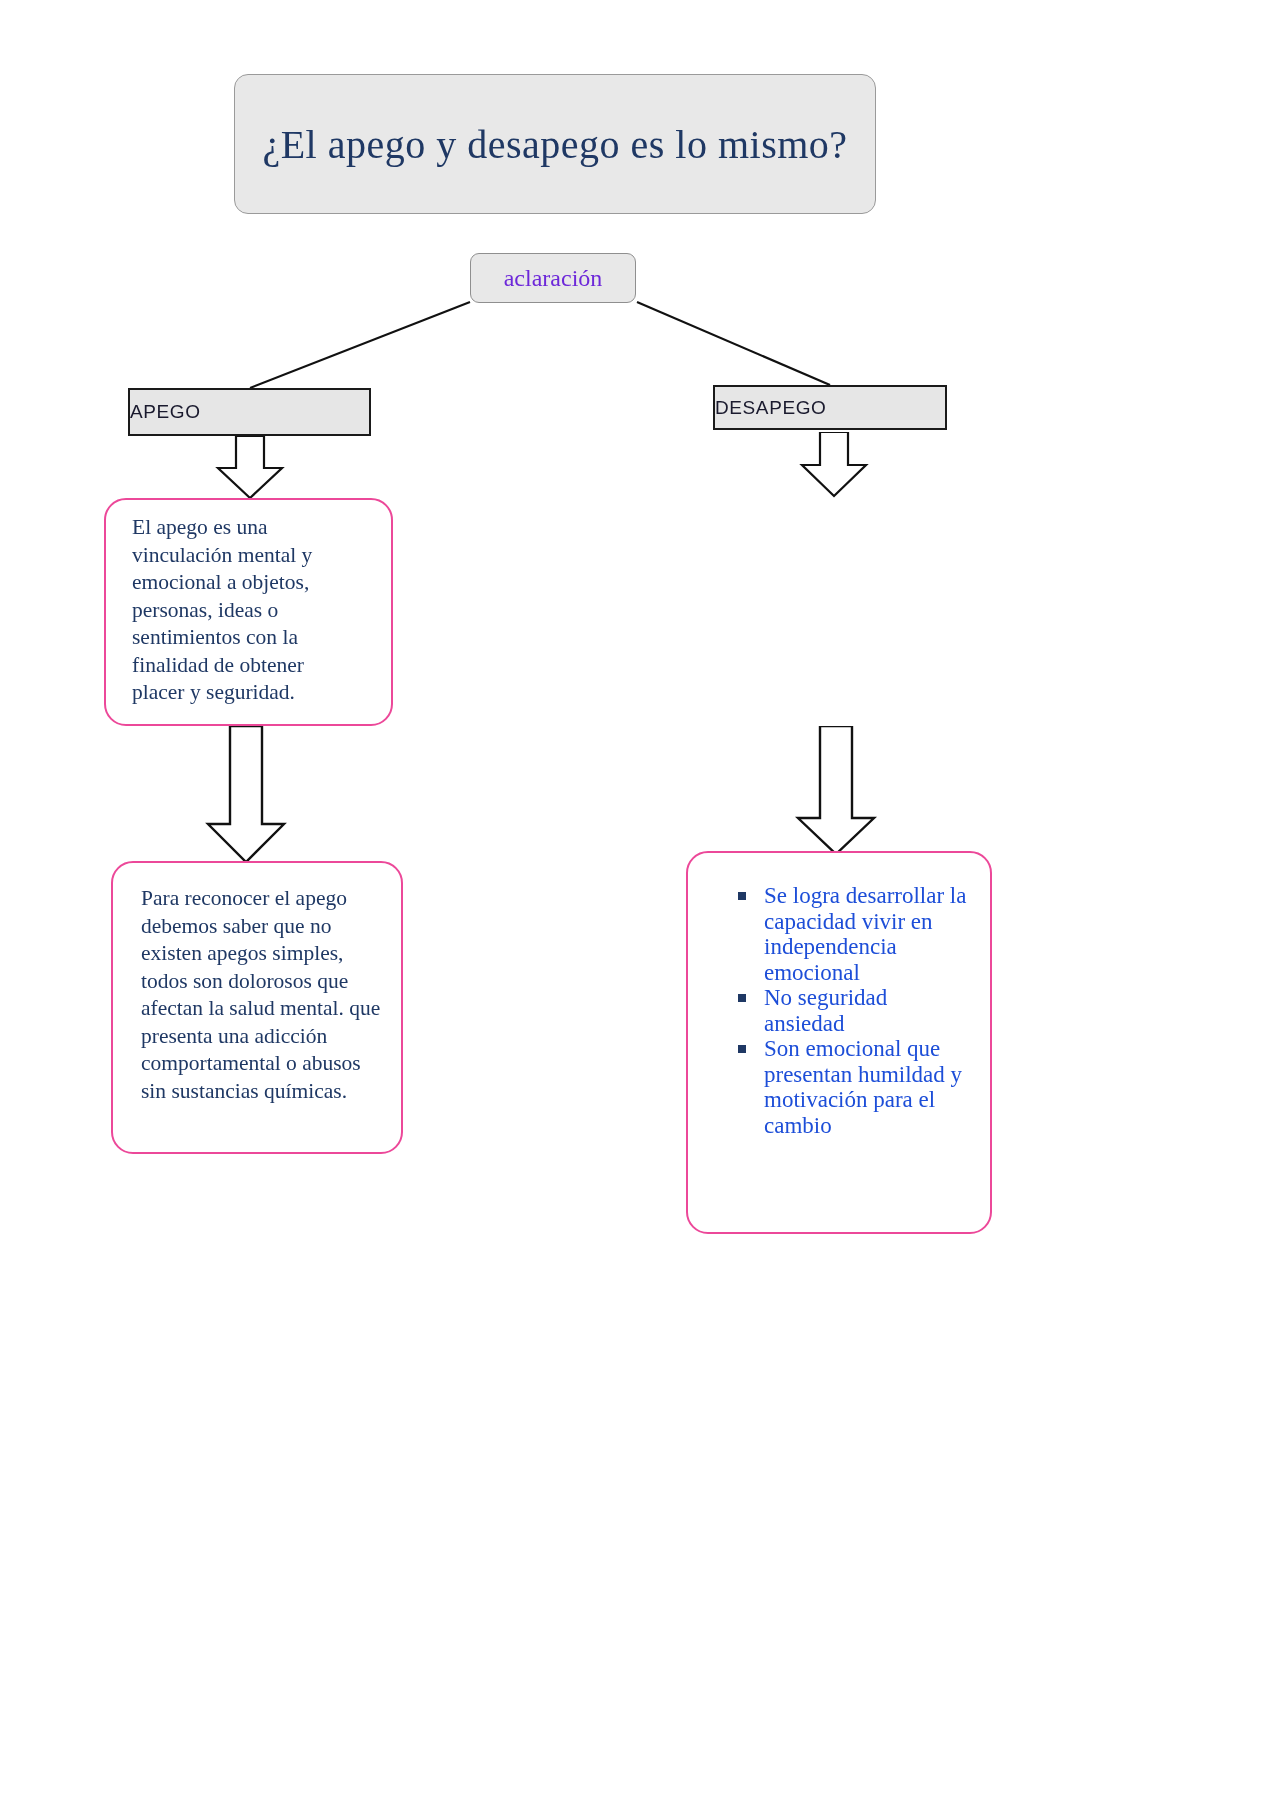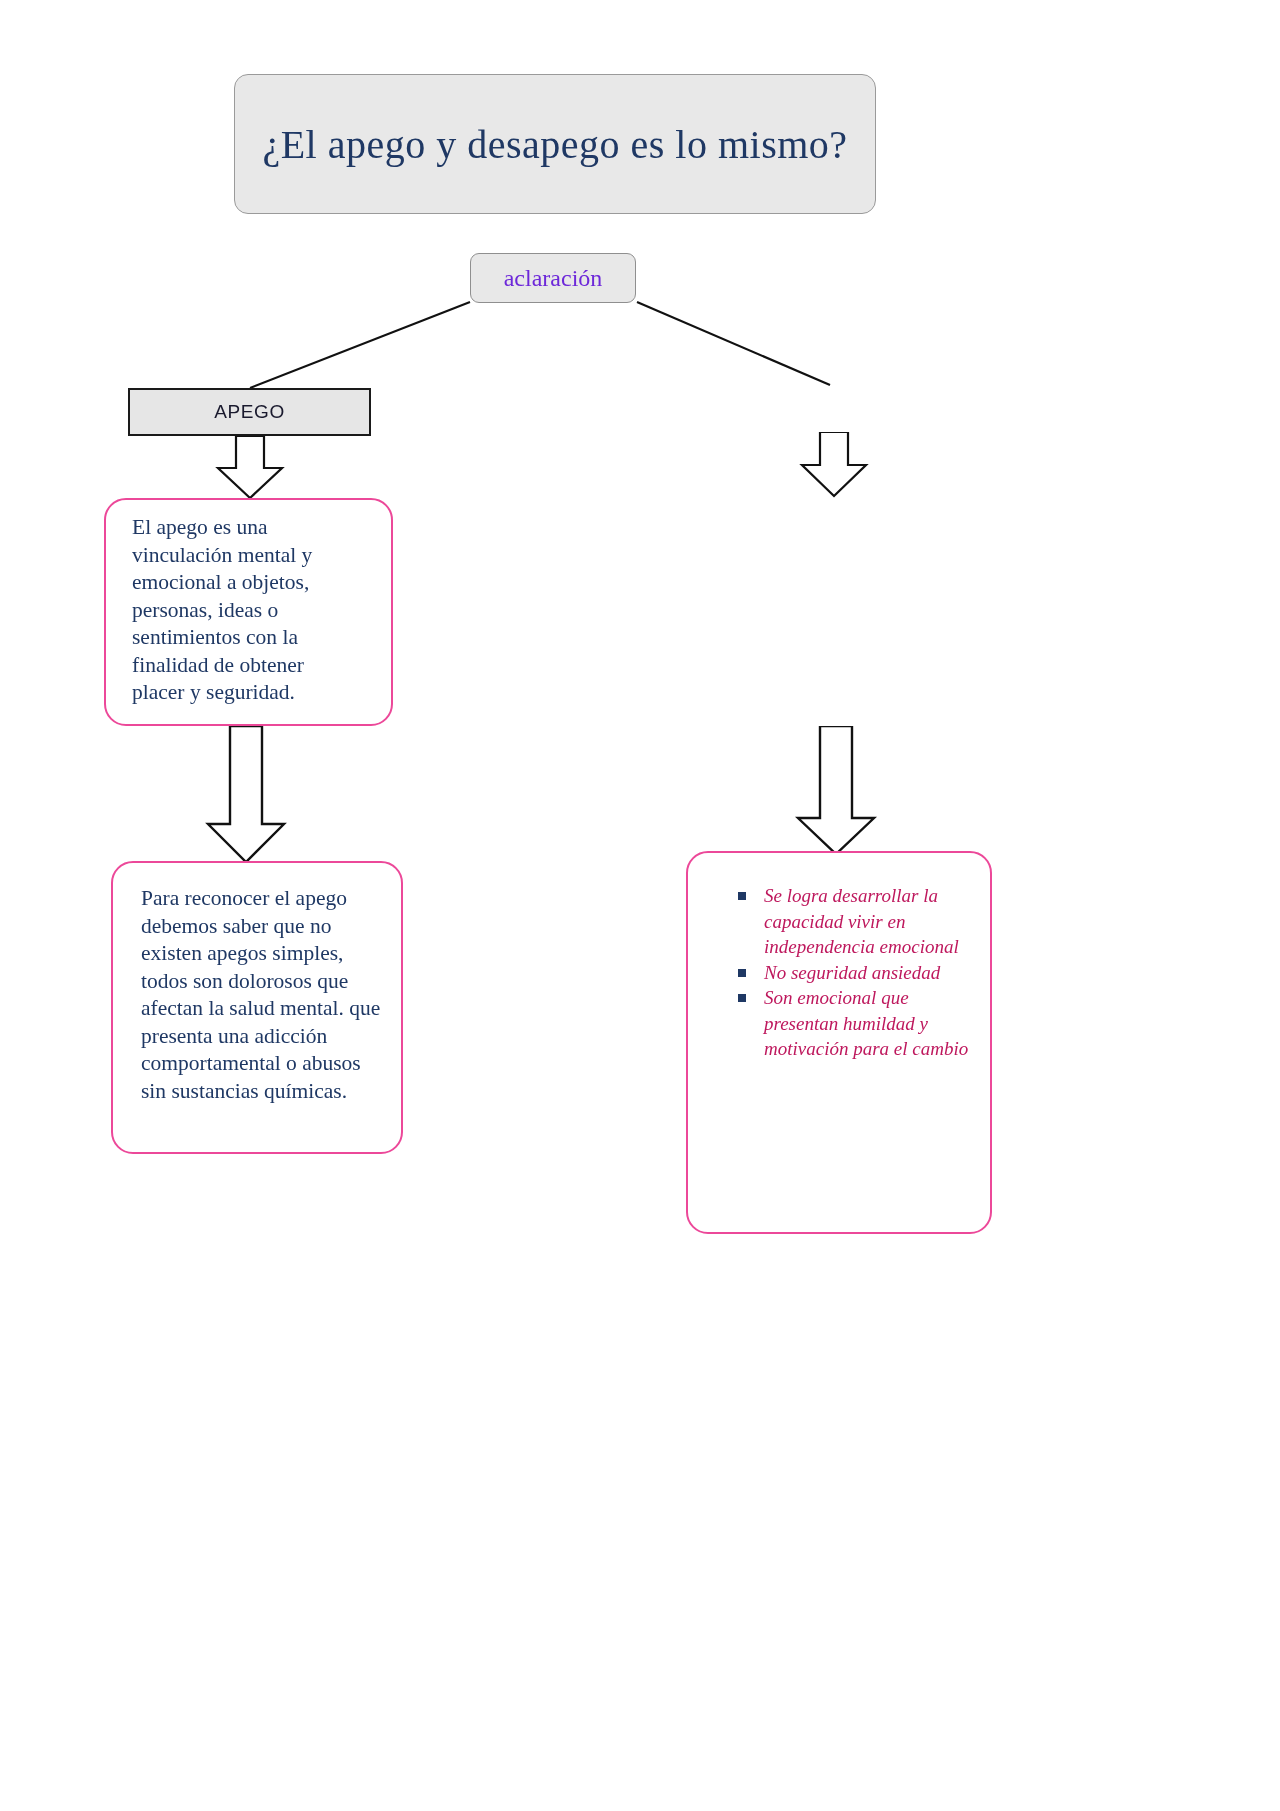--- a/index.html
+++ b/index.html
@@ -74,21 +74,20 @@
     color: #6d28d9;
   }
 
   
   .cat-box {
     position: absolute;
     background: #e6e6e6;
     border: 2px solid #1a1a1a;
     display: flex;
     align-items: center;
-    justify-content: center;
     box-sizing: border-box;
   }
   .cat-box.left  { left: 128px; top: 388px; width: 243px; height: 48px; }
   .cat-box.right { left: 713px; top: 385px; width: 234px; height: 45px; }
   .cat-text {
     font-family: "Liberation Sans", sans-serif;
     font-size: 19px;
     color: #1a1a2e;
     letter-spacing: 0.6px;
   }
@@ -121,26 +120,25 @@
   .body-text p { margin: 0; }
 
   
   .bullets {
     list-style: none;
     margin: 10px 0 0 0;
     padding: 0 0 0 50px;
   }
   .bullets li {
     position: relative;
-    font-size: 19px;
+    font-size: 23px;
     line-height: 25.5px;
-    color: #be185d;
+    color: #1d4ed8;
     margin: 0 0 0 0;
     padding-left: 0;
-    font-style: italic;
   }
   .bullets li .sq {
     position: absolute;
     left: -26px;
     top: 9px;
     width: 8px;
     height: 8px;
     background: #1f3864;
     display: block;
   }
@@ -165,20 +163,23 @@
   </div>
 
   <div class="aclaracion-box">
     <div class="aclaracion-text">aclaración</div>
   </div>
 
   <div class="cat-box left">
     <div class="cat-text">APEGO</div>
   </div>
 
+  <div class="cat-box right">
+    <div class="cat-text">DESAPEGO</div>
+  </div>
 
   <svg class="block-arrow" style="left:212px; top:436px;" width="76" height="66" viewBox="0 0 76 66">
     <polygon points="24,0 52,0 52,32 70,32 38,62 6,32 24,32" fill="#ffffff" stroke="#111111" stroke-width="2.2" stroke-linejoin="miter"></polygon>
   </svg>
 
   <svg class="block-arrow" style="left:796px; top:432px;" width="76" height="68" viewBox="0 0 76 68">
     <polygon points="24,0 52,0 52,33 70,33 38,64 6,33 24,33" fill="#ffffff" stroke="#111111" stroke-width="2.2" stroke-linejoin="miter"></polygon>
   </svg>
 
   <svg class="block-arrow" style="left:202px; top:726px;" width="88" height="140" viewBox="0 0 88 140">

